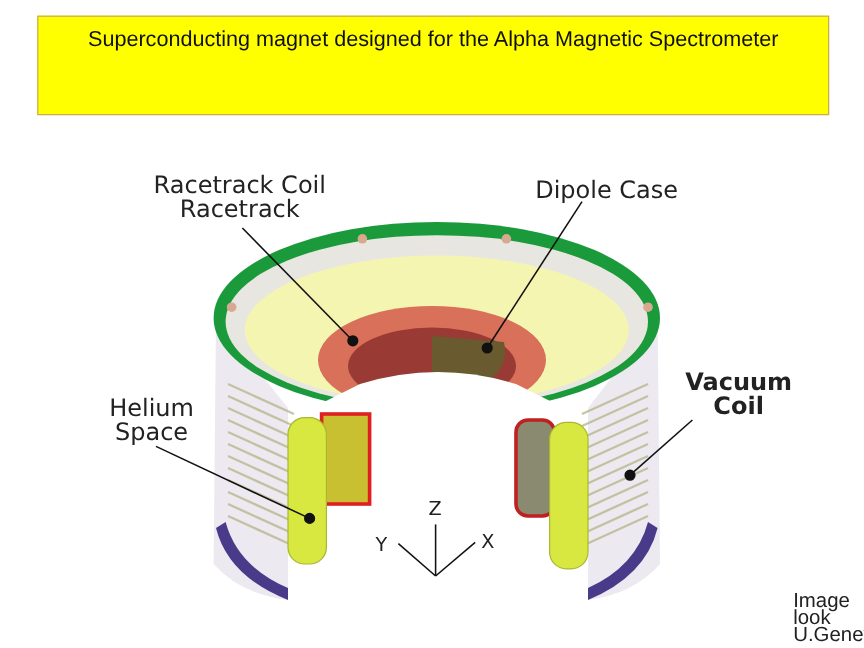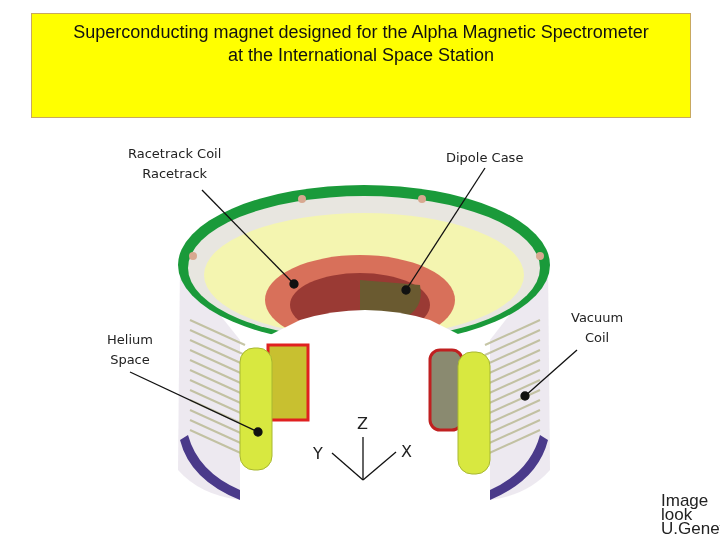--- a/index.html
+++ b/index.html
@@ -1,29 +1,28 @@
 <!DOCTYPE html>
 <html><head>
 <meta charset="utf-8">
 <style>
   html, body { margin:0; padding:0; }
   body { width:720px; height:540px; background:#ffffff; position:relative; overflow:hidden; font-family:"Liberation Sans", sans-serif; }
-  .title-box { position:absolute; left:31px; top:13px; width:660px; height:105px; background:#ffff00; border:1px solid #c8a860; box-sizing:border-box; text-align:center; padding-top:7px; }
+  .title-box { position:absolute; left:31px; top:13px; width:660px; height:83px; background:#ffff00; border:1px solid #c8a860; box-sizing:border-box; text-align:center; padding-top:7px; }
   .title-line { font-size:18px; line-height:23px; color:#111; display:block; }
-  .label { position:absolute; font-family:"DejaVu Sans", sans-serif; font-size:13px; line-height:20px; color:#222; text-align:center; }
+  .label { position:absolute; font-family:"DejaVu Sans", sans-serif; font-size:20px; line-height:20px; color:#222; text-align:center; }
   .axis-label { position:absolute; font-family:"DejaVu Sans", sans-serif; font-size:16px; color:#222; }
   .credit { position:absolute; left:661px; top:494px; font-size:17px; line-height:14px; color:#222; }
   svg.diagram { position:absolute; left:0; top:0; }
 </style>
 </head>
 <body>
 
 <div class="title-box">
   <span class="title-line">Superconducting magnet designed for the Alpha Magnetic Spectrometer</span>
-  <span class="title-line">at the International Space Station</span>
 </div>
 
 <svg class="diagram" width="720" height="540">
 
   <g>
     <path d="M180 265 L178 470 Q200 495 240 500 L240 340 Z" fill="#e8e4ec" opacity="0.8"></path>
     <path d="M548 265 L550 470 Q528 495 490 500 L490 340 Z" fill="#e8e4ec" opacity="0.8"></path>
 
     <g stroke="#b8b890" stroke-width="2" opacity="0.8">
       <line x1="190" y1="320" x2="245" y2="345"></line>
@@ -97,25 +96,25 @@
   </g>
 </svg>
 
 <div class="label" style="left:128px;top:144px;">
   <div>Racetrack Coil</div>
   <div>Racetrack</div>
 </div>
 <div class="label" style="left:446px;top:148px;">
   <div>Dipole Case</div>
 </div>
-<div class="label" style="left:91px;top:330px;margin-left:16px;">
+<div class="label" style="left:91px;top:330px;">
   <div>Helium</div>
   <div>Space</div>
 </div>
-<div class="label" style="left:571px;top:308px;">
+<div class="label" style="left:571px;top:308px;font-weight:bold;">
   <div>Vacuum</div>
   <div>Coil</div>
 </div>
 
 <div class="axis-label" style="left:357px;top:414px;">Z</div>
 <div class="axis-label" style="left:313px;top:444px;">Y</div>
 <div class="axis-label" style="left:401px;top:442px;">X</div>
 
 <div class="credit">
   <div>Image</div>

